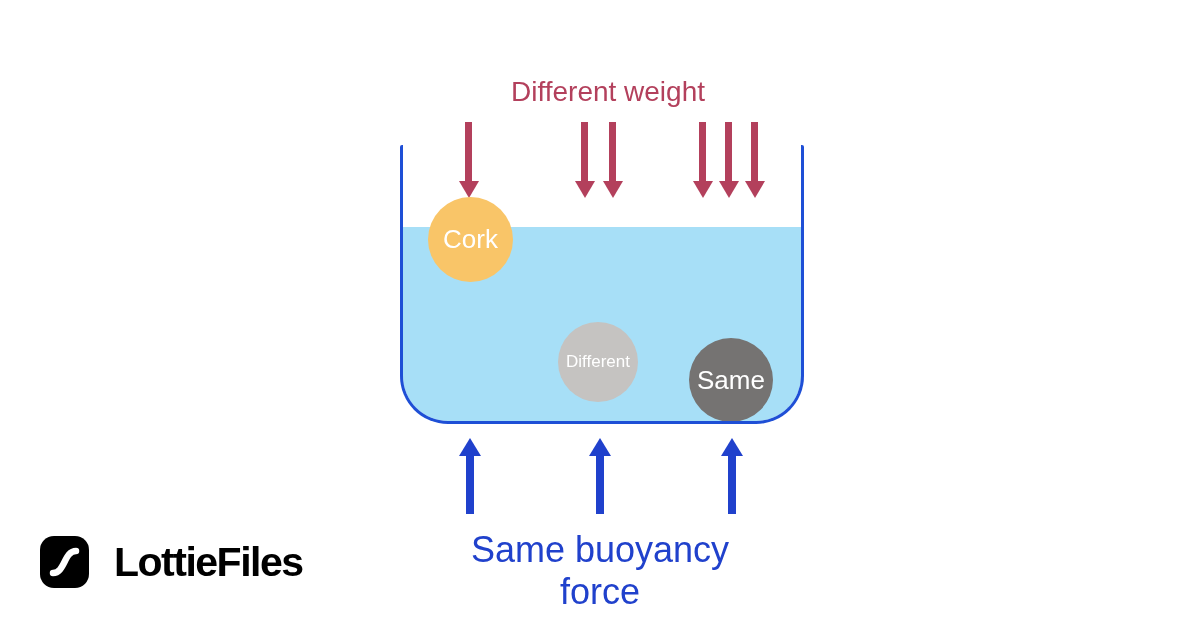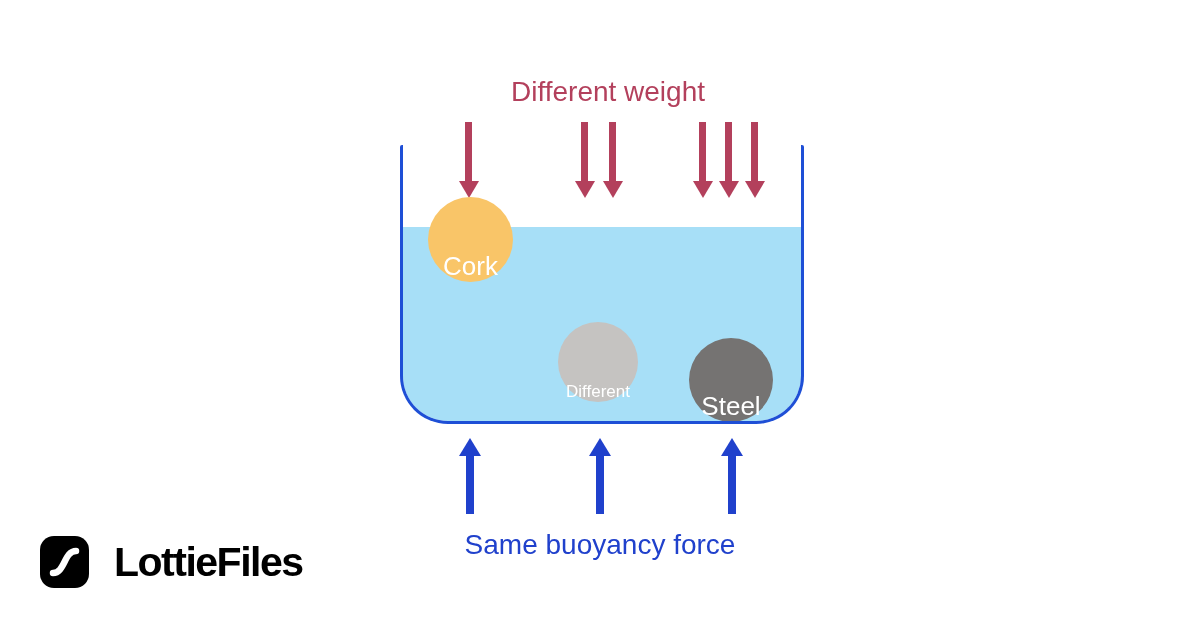--- a/index.html
+++ b/index.html
@@ -11,21 +11,21 @@
     font-family: "Liberation Sans", "DejaVu Sans", sans-serif;
   }
 
   
   .weight-title {
     position: absolute; left: 408px; top: 76px; width: 400px;
     text-align: center; font-size: 28px; color: #B3405C;
   }
   .buoyancy-label {
     position: absolute; left: 450px; top: 529px; width: 300px;
-    text-align: center; font-size: 28px; color: #2041CC;
+    text-align: center; font-size: 36px; color: #2041CC;
   }
 
   
   .water {
     position: absolute; left: 403px; top: 227px; width: 398px; height: 194px;
     background: #A7DFF7;
     border-radius: 0 0 45px 45px;
     z-index: 1;
   }
   .tank {
@@ -35,21 +35,21 @@
     border-top: none;
     border-radius: 2px 2px 48px 48px;
     background: transparent;
     z-index: 3;
     pointer-events: none;
   }
 
   
   .obj {
     position: absolute; border-radius: 50%;
-    display: flex; align-items: flex-end; justify-content: center;
+    display: flex; align-items: center; justify-content: center;
     color: #ffffff; z-index: 2;
   }
   .obj-cork      { left: 428px; top: 197px; width: 85px; height: 85px; background: #F9C568; font-size: 26px; }
   .obj-aluminium { left: 558px; top: 322px; width: 80px; height: 80px; background: #C5C3C1; font-size: 17px; }
   .obj-steel     { left: 689px; top: 338px; width: 84px; height: 84px; background: #757372; font-size: 26px; }
 
   
   .arrow-group { position: absolute; display: flex; gap: 7px; }
   .ag-cork  { left: 459px; top: 122px; }
   .ag-alu   { left: 575px; top: 122px; gap: 8px; }
@@ -127,21 +127,21 @@
   <div class="water"></div>
   <div class="tank"></div>
 
   <div class="obj obj-cork">
     <span>Cork</span>
   </div>
   <div class="obj obj-aluminium">
     <span>Different</span>
   </div>
   <div class="obj obj-steel">
-    <span>Steel</span>
+    <span>Same</span>
   </div>
 
   <div class="arrow-up au-1">
       <div class="head"></div>
       <div class="shaft"></div>
     </div>
   <div class="arrow-up au-2">
       <div class="head"></div>
       <div class="shaft"></div>
     </div>

